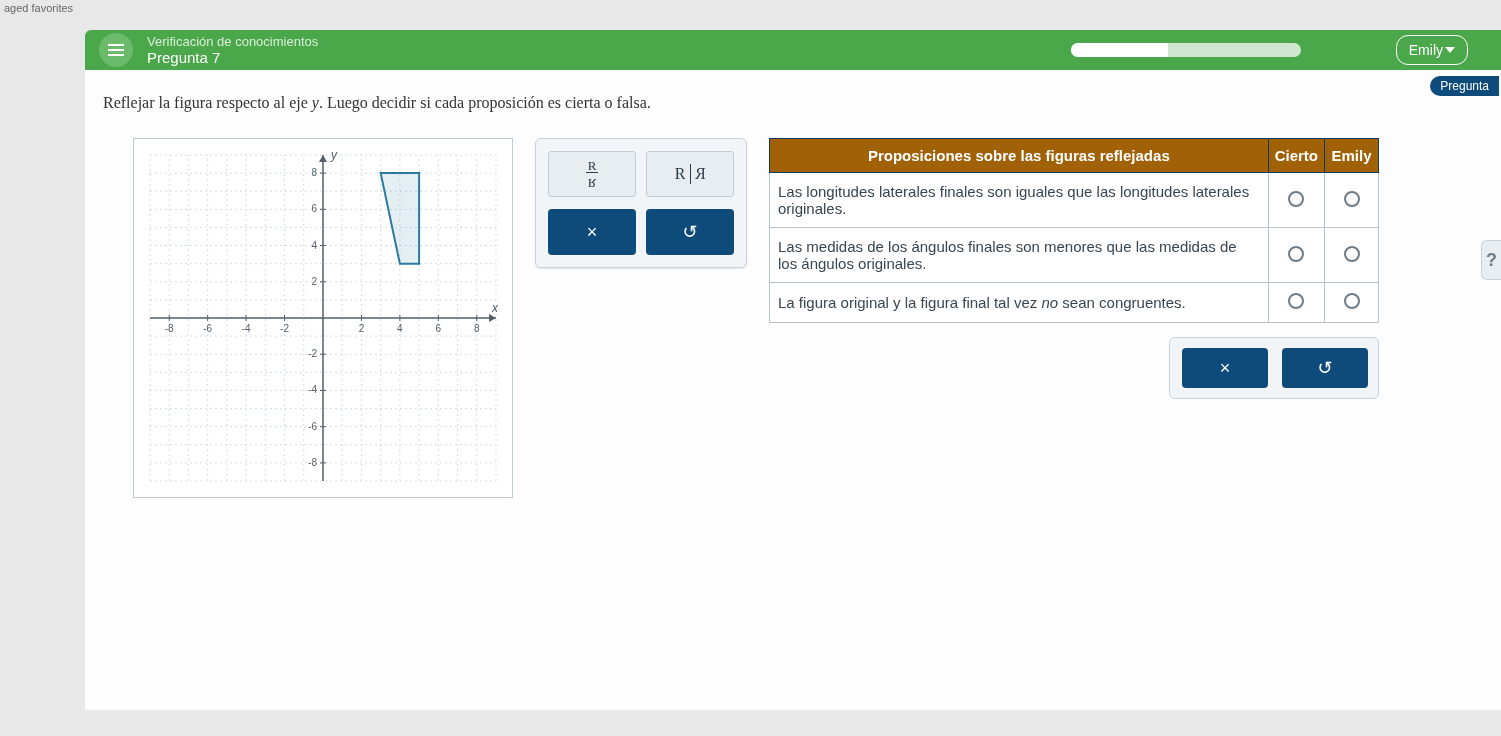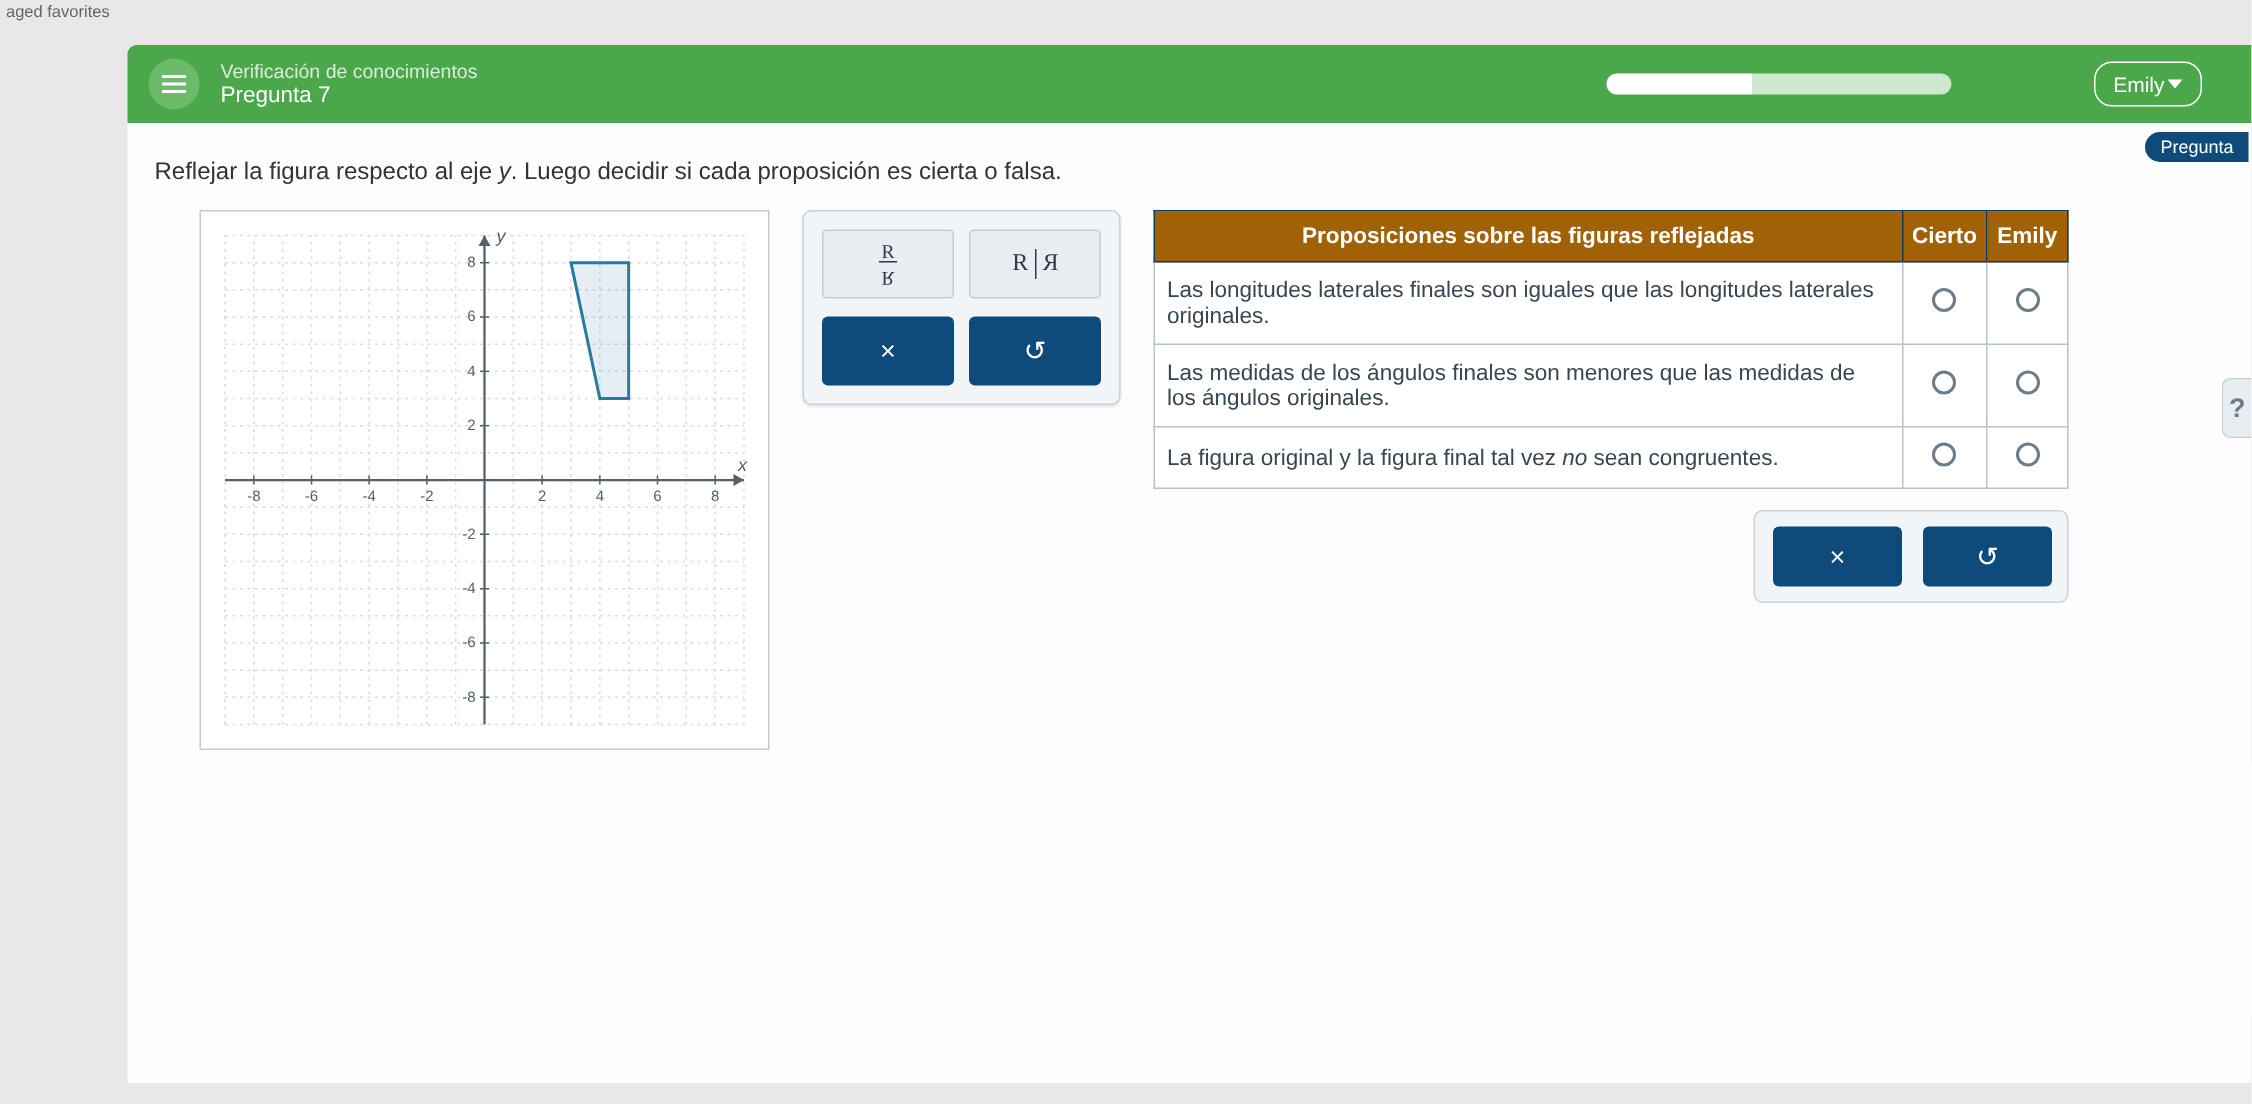--- a/index.html
+++ b/index.html
@@ -23,21 +23,21 @@
     top: 30px;
     left: 85px;
     right: 0;
     bottom: 0;
     border-radius: 6px 0 0 0;
     overflow: visible;
   }
   
   .topbar {
     background: #4aa84a;
-    height: 52px;
+    height: 40px;
     display: flex;
     align-items: center;
     padding: 0 14px;
     color: #fff;
     border-radius: 6px 0 0 0;
     position: relative;
   }
   .menu-btn {
     width: 34px; height: 34px;
     border-radius: 50%;
@@ -86,21 +86,22 @@
   .lang-pill {
     position:absolute; top:6px; right:2px;
     background:#0e4a7a; color:#fff;
     font-size:12px; padding:3px 10px;
     border-radius:10px 0 0 10px;
     cursor:pointer;
   }
   .instr {
     font-size: 16px;
     color: #333;
-    margin: 12px 0 16px 0;
+    margin: 12px 0 26px 0;
+    font-family: Liberation Serif, serif;
   }
   .instr em { font-style: italic; }
 
   .work {
     display: flex;
     gap: 22px;
     align-items: flex-start;
     padding-left: 30px;
   }
 

